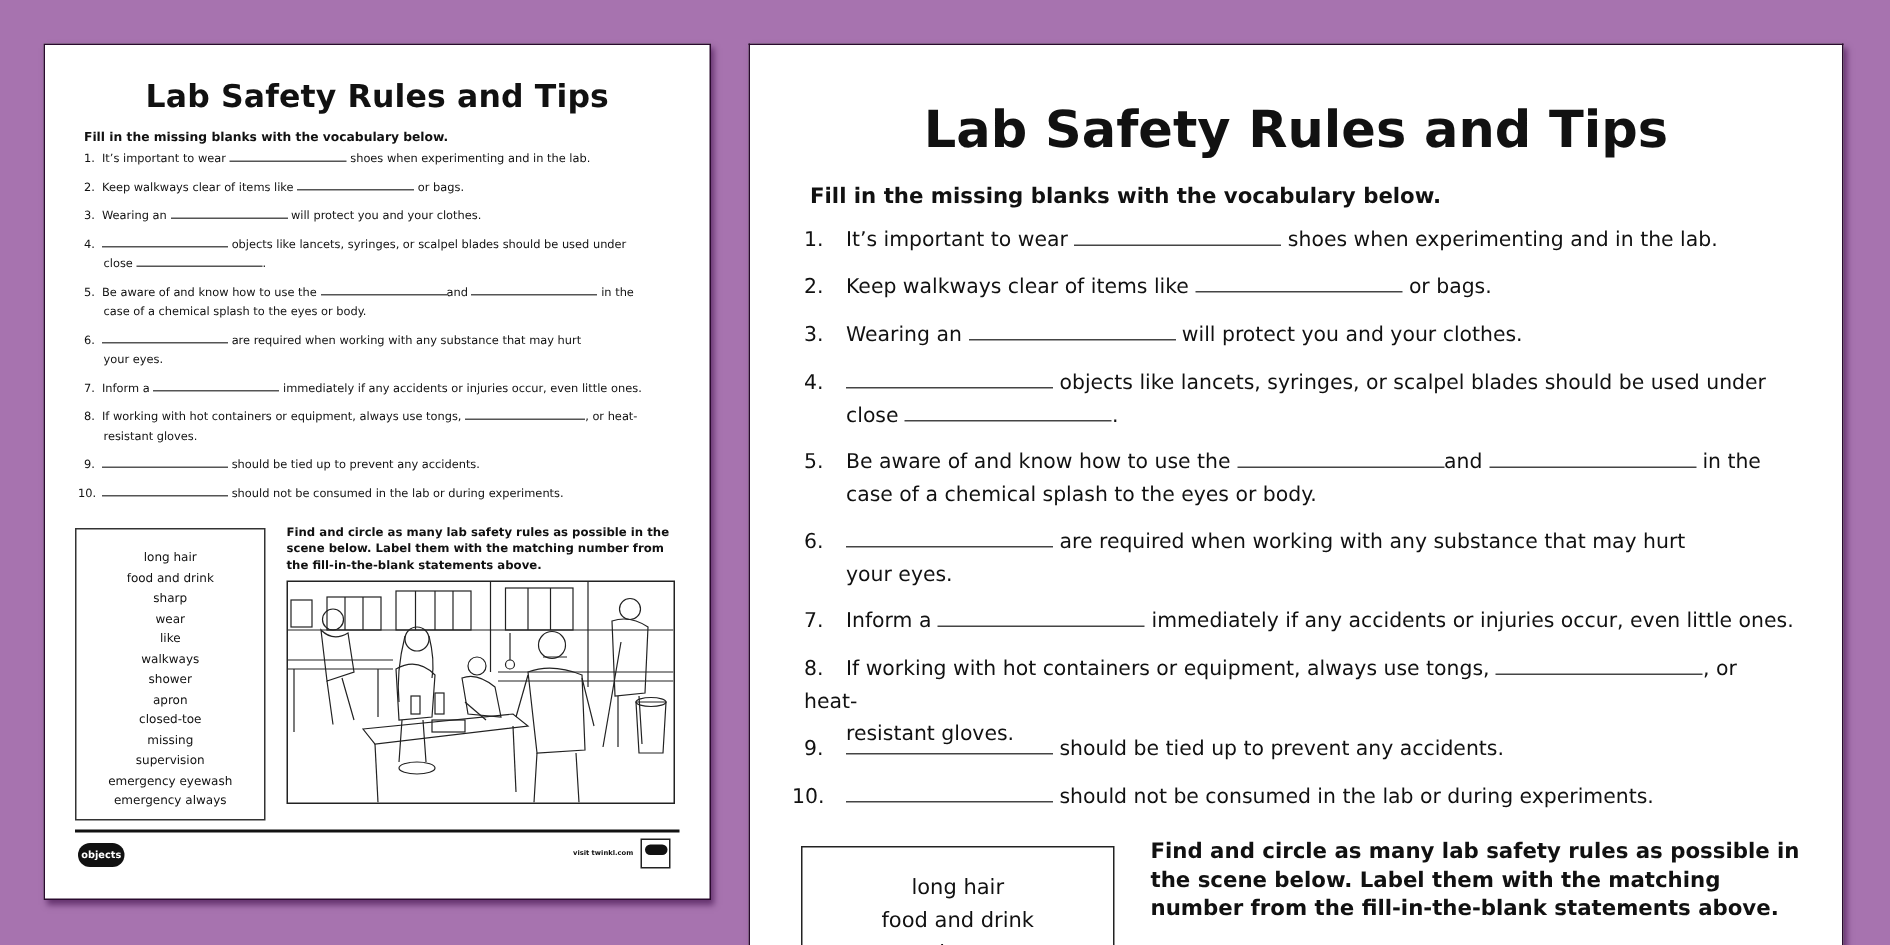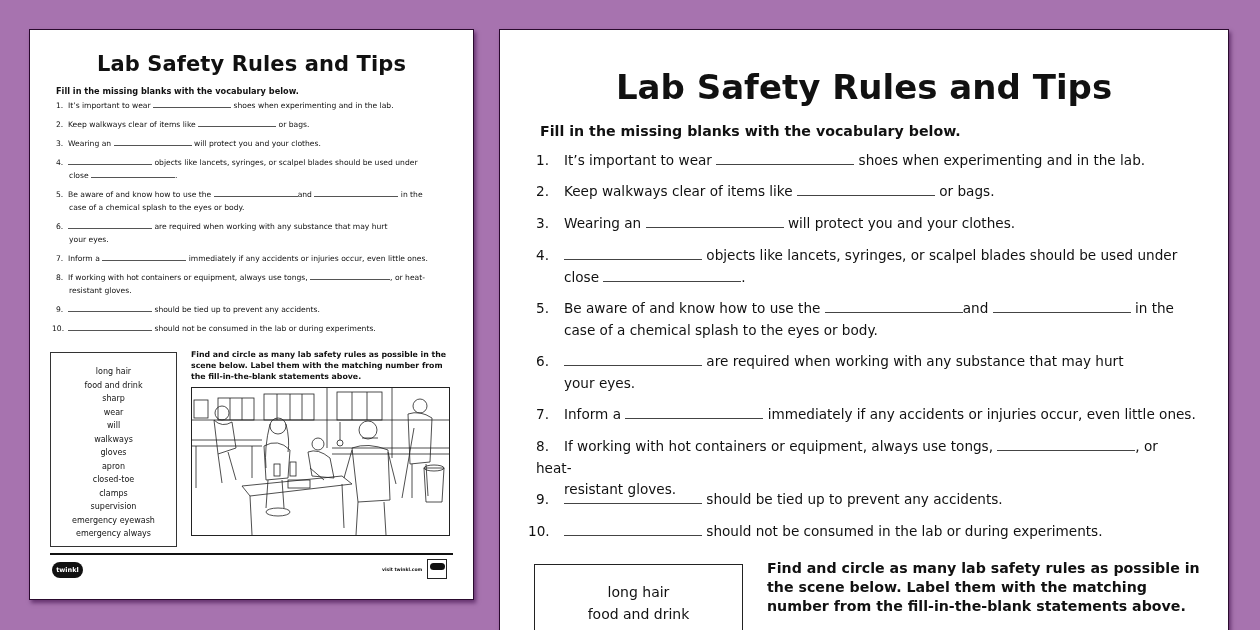--- a/index.html
+++ b/index.html
@@ -110,26 +110,26 @@
   <div class="q" style="top:223px"><span class="num">7.</span><span>Inform a</span> <span class="blank" style="width:84px"></span> <span>immediately if any accidents or injuries occur, even little ones.</span></div>
   <div class="q" style="top:242px"><span class="num">8.</span><span>If working with hot containers or equipment, always use tongs,</span> <span class="blank" style="width:80px"></span><span>, or heat-</span><span class="cont">resistant gloves.</span></div>
   <div class="q" style="top:274px"><span class="num">9.</span><span class="blank" style="width:84px"></span> <span>should be tied up to prevent any accidents.</span></div>
   <div class="q" style="top:293px; left:22px"><span class="num" style="width:16px">10.</span><span class="blank" style="width:84px"></span> <span>should not be consumed in the lab or during experiments.</span></div>
 
   <div class="vocab-box">
     <div class="w">long hair</div>
     <div class="w">food and drink</div>
     <div class="w">sharp</div>
     <div class="w">wear</div>
-    <div class="w">will</div>
+    <div class="w">like</div>
     <div class="w">walkways</div>
-    <div class="w">gloves</div>
+    <div class="w">shower</div>
     <div class="w">apron</div>
     <div class="w">closed-toe</div>
-    <div class="w">clamps</div>
+    <div class="w">missing</div>
     <div class="w">supervision</div>
     <div class="w">emergency eyewash</div>
     <div class="w">emergency always</div>
   </div>
 
   <div class="find-text">Find and circle as many lab safety rules as possible in the scene below. Label them with the matching number from the fill-in-the-blank statements above.</div>
 
   <div class="scene">
     <svg width="257" height="147" viewBox="0 0 257 147" fill="none" stroke="#222" stroke-width="0.8">
 
@@ -189,21 +189,21 @@
       <path d="M216 26 Q228 22 240 30 L238 74 L218 76 Z"></path>
       <path d="M220 76 L220 110 M234 76 L236 108"></path>
       <line x1="222" y1="40" x2="210" y2="110"></line>
 
       <path d="M232 80 L252 80 L250 114 L234 114 Z"></path>
       <ellipse cx="242" cy="80" rx="10" ry="3"></ellipse>
     </svg>
   </div>
 
   <div class="footer-line"></div>
-  <div class="logo">twinkl</div>
+  <div class="logo">objects</div>
   <div class="visit">visit twinkl.com</div>
   <div class="badge"></div>
 </div>
 
 <div class="page" id="large-page">
   <div class="title">Lab Safety Rules and Tips</div>
   <div class="instructions">Fill in the missing blanks with the vocabulary below.</div>
 
   <div class="q" style="top:120px"><span class="num">1.</span><span>It’s important to wear</span> <span class="blank"></span> <span>shoes when experimenting and in the lab.</span></div>
   <div class="q" style="top:151px"><span class="num">2.</span><span>Keep walkways clear of items like</span> <span class="blank"></span> <span>or bags.</span></div>

